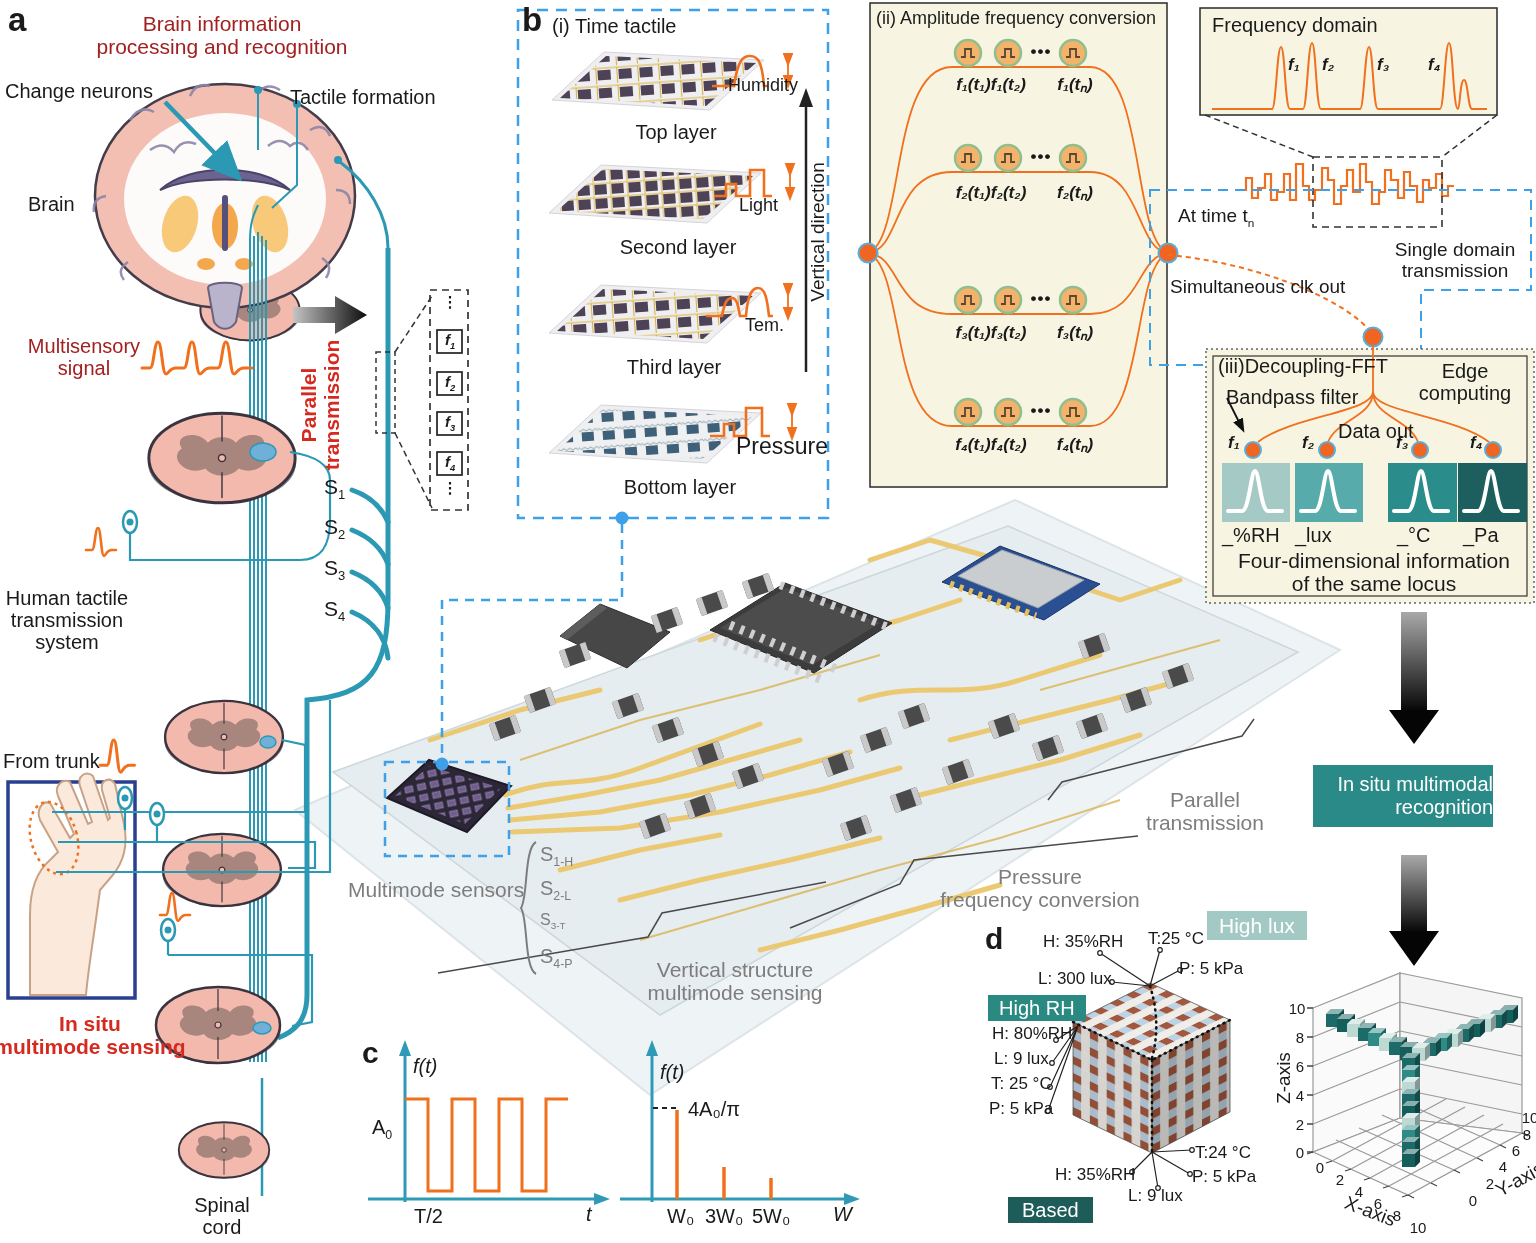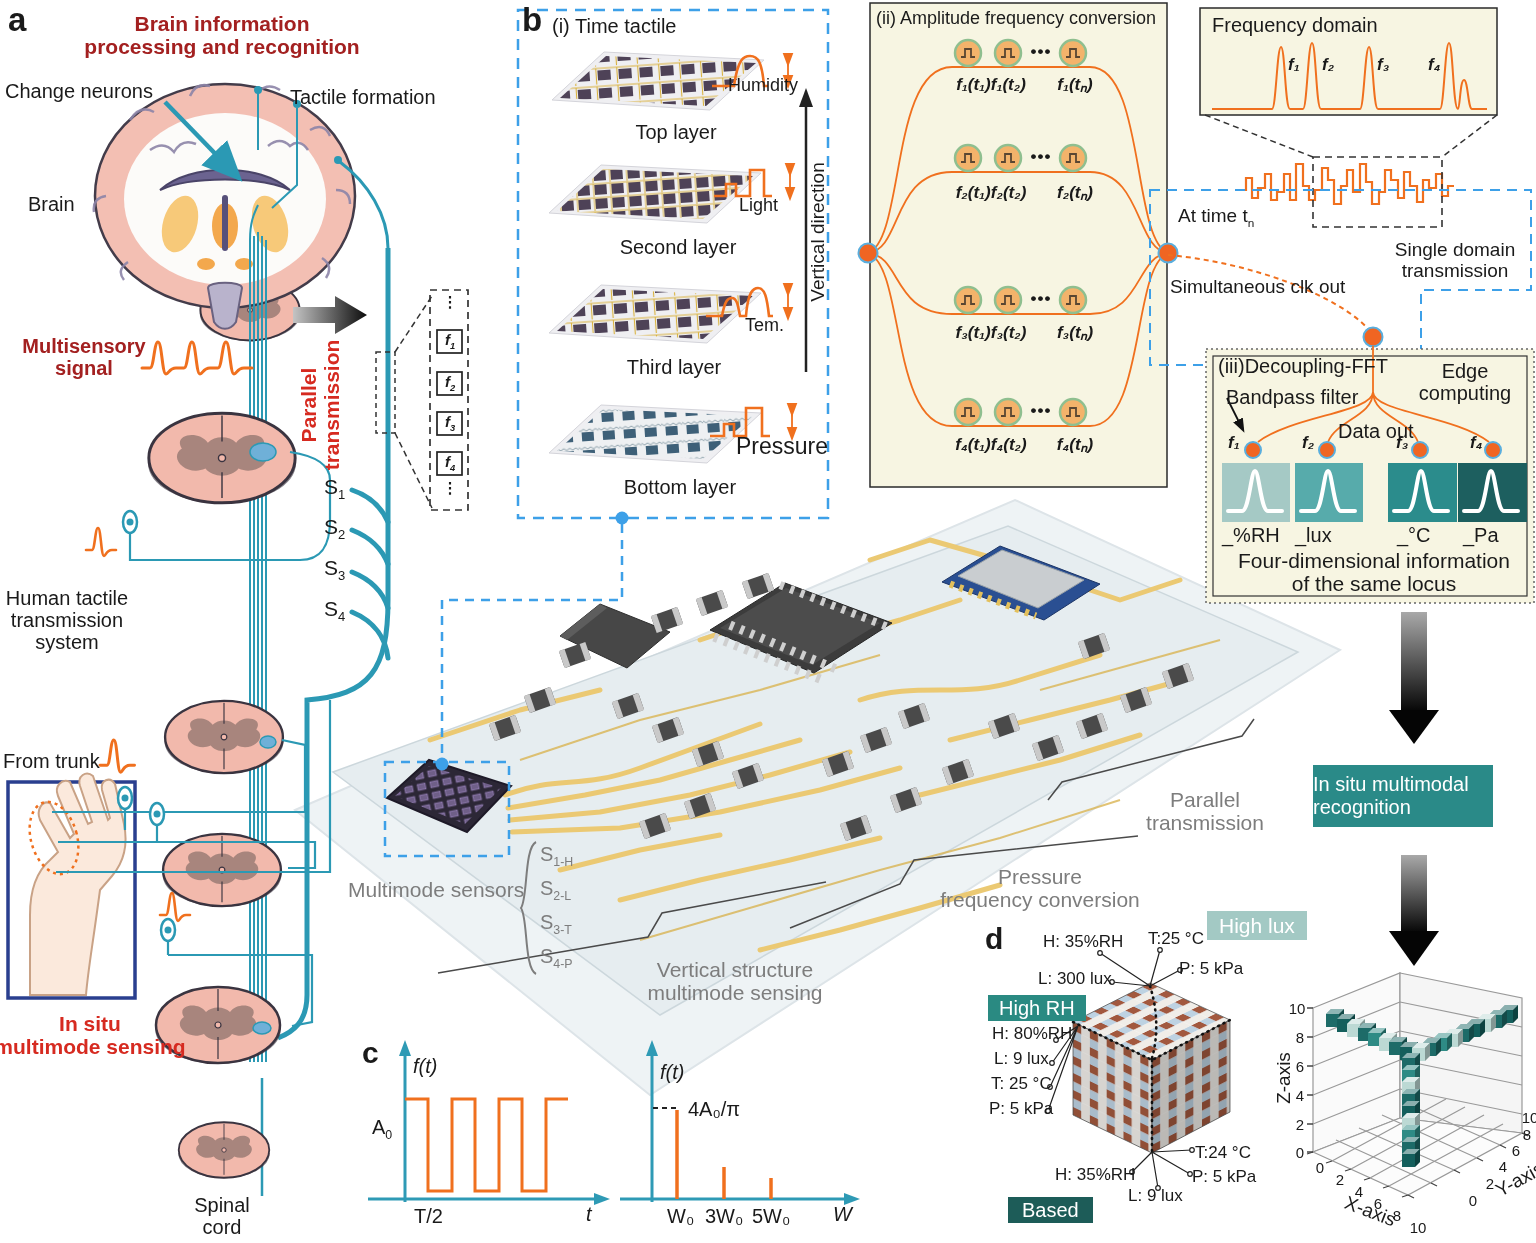--- a/index.html
+++ b/index.html
@@ -1,28 +1,28 @@
 <!DOCTYPE html>
 <html><head>
 <meta charset="utf-8">
 <style>
   body{margin:0;background:#fff}
   #fig{position:relative;width:1536px;height:1243px;background:#fff;
        font-family:"Liberation Sans",sans-serif;overflow:hidden;color:#1a1a1a}
   svg{position:absolute;left:0;top:0}
   .lb{position:absolute;white-space:nowrap;line-height:1.1}
   .ctr{transform:translateX(-50%);text-align:center}
-  .darkred{color:#a32020;font-weight:700}
+  .darkred{color:#a32020;font-weight:400}
   .red{color:#d62a20;font-weight:700}
   .gray{color:#7d7d7d}
   .wtxt{color:#fff}
   .it{font-style:italic;font-weight:700}
   .pl{font-weight:700;font-size:33px}
   sub{font-size:62%}
-  .tealbox{position:absolute;background:#2a8a88;color:#fff;text-align:left;
+  .tealbox{position:absolute;background:#2a8a88;color:#fff;text-align:right;
            display:flex;flex-direction:column;justify-content:center}
 </style>
 </head>
 <body>
 
 <div id="fig">
 
 <svg width="1536" height="1243" viewBox="0 0 1536 1243">
 <defs>
   <marker id="mOr" markerWidth="9" markerHeight="9" refX="4" refY="4" orient="auto">
@@ -677,21 +677,21 @@
 <div class="lb" style="left:1397px;top:524px;font-size:20px">_°C</div>
 <div class="lb" style="left:1463px;top:524px;font-size:20px">_Pa</div>
 <div class="lb ctr" style="left:1374px;top:549px;font-size:21px">
   <div>Four-dimensional information</div>
       <div>of the same locus</div>
 </div>
 
 <div class="lb gray" style="left:348px;top:878px;font-size:21px">Multimode sensors</div>
 <div class="lb gray" style="left:540px;top:843px;font-size:20px"><span>S</span><sub>1-H</sub></div>
 <div class="lb gray" style="left:540px;top:877px;font-size:20px"><span>S</span><sub>2-L</sub></div>
-<div class="lb gray" style="left:540px;top:911px;font-size:20px"><span>S</span><sub>3-T</sub></div>
+<div class="lb gray" style="left:540px;top:911px;font-size:16px"><span>S</span><sub>3-T</sub></div>
 <div class="lb gray" style="left:540px;top:945px;font-size:20px"><span>S</span><sub>4-P</sub></div>
 <div class="lb ctr gray" style="left:735px;top:958px;font-size:21px">
   <div>Vertical structure</div>
       <div>multimode sensing</div>
 </div>
 <div class="lb ctr gray" style="left:1040px;top:865px;font-size:21px">
   <div>Pressure</div>
       <div>frequency conversion</div>
 </div>
 <div class="lb ctr gray" style="left:1205px;top:788px;font-size:21px">

